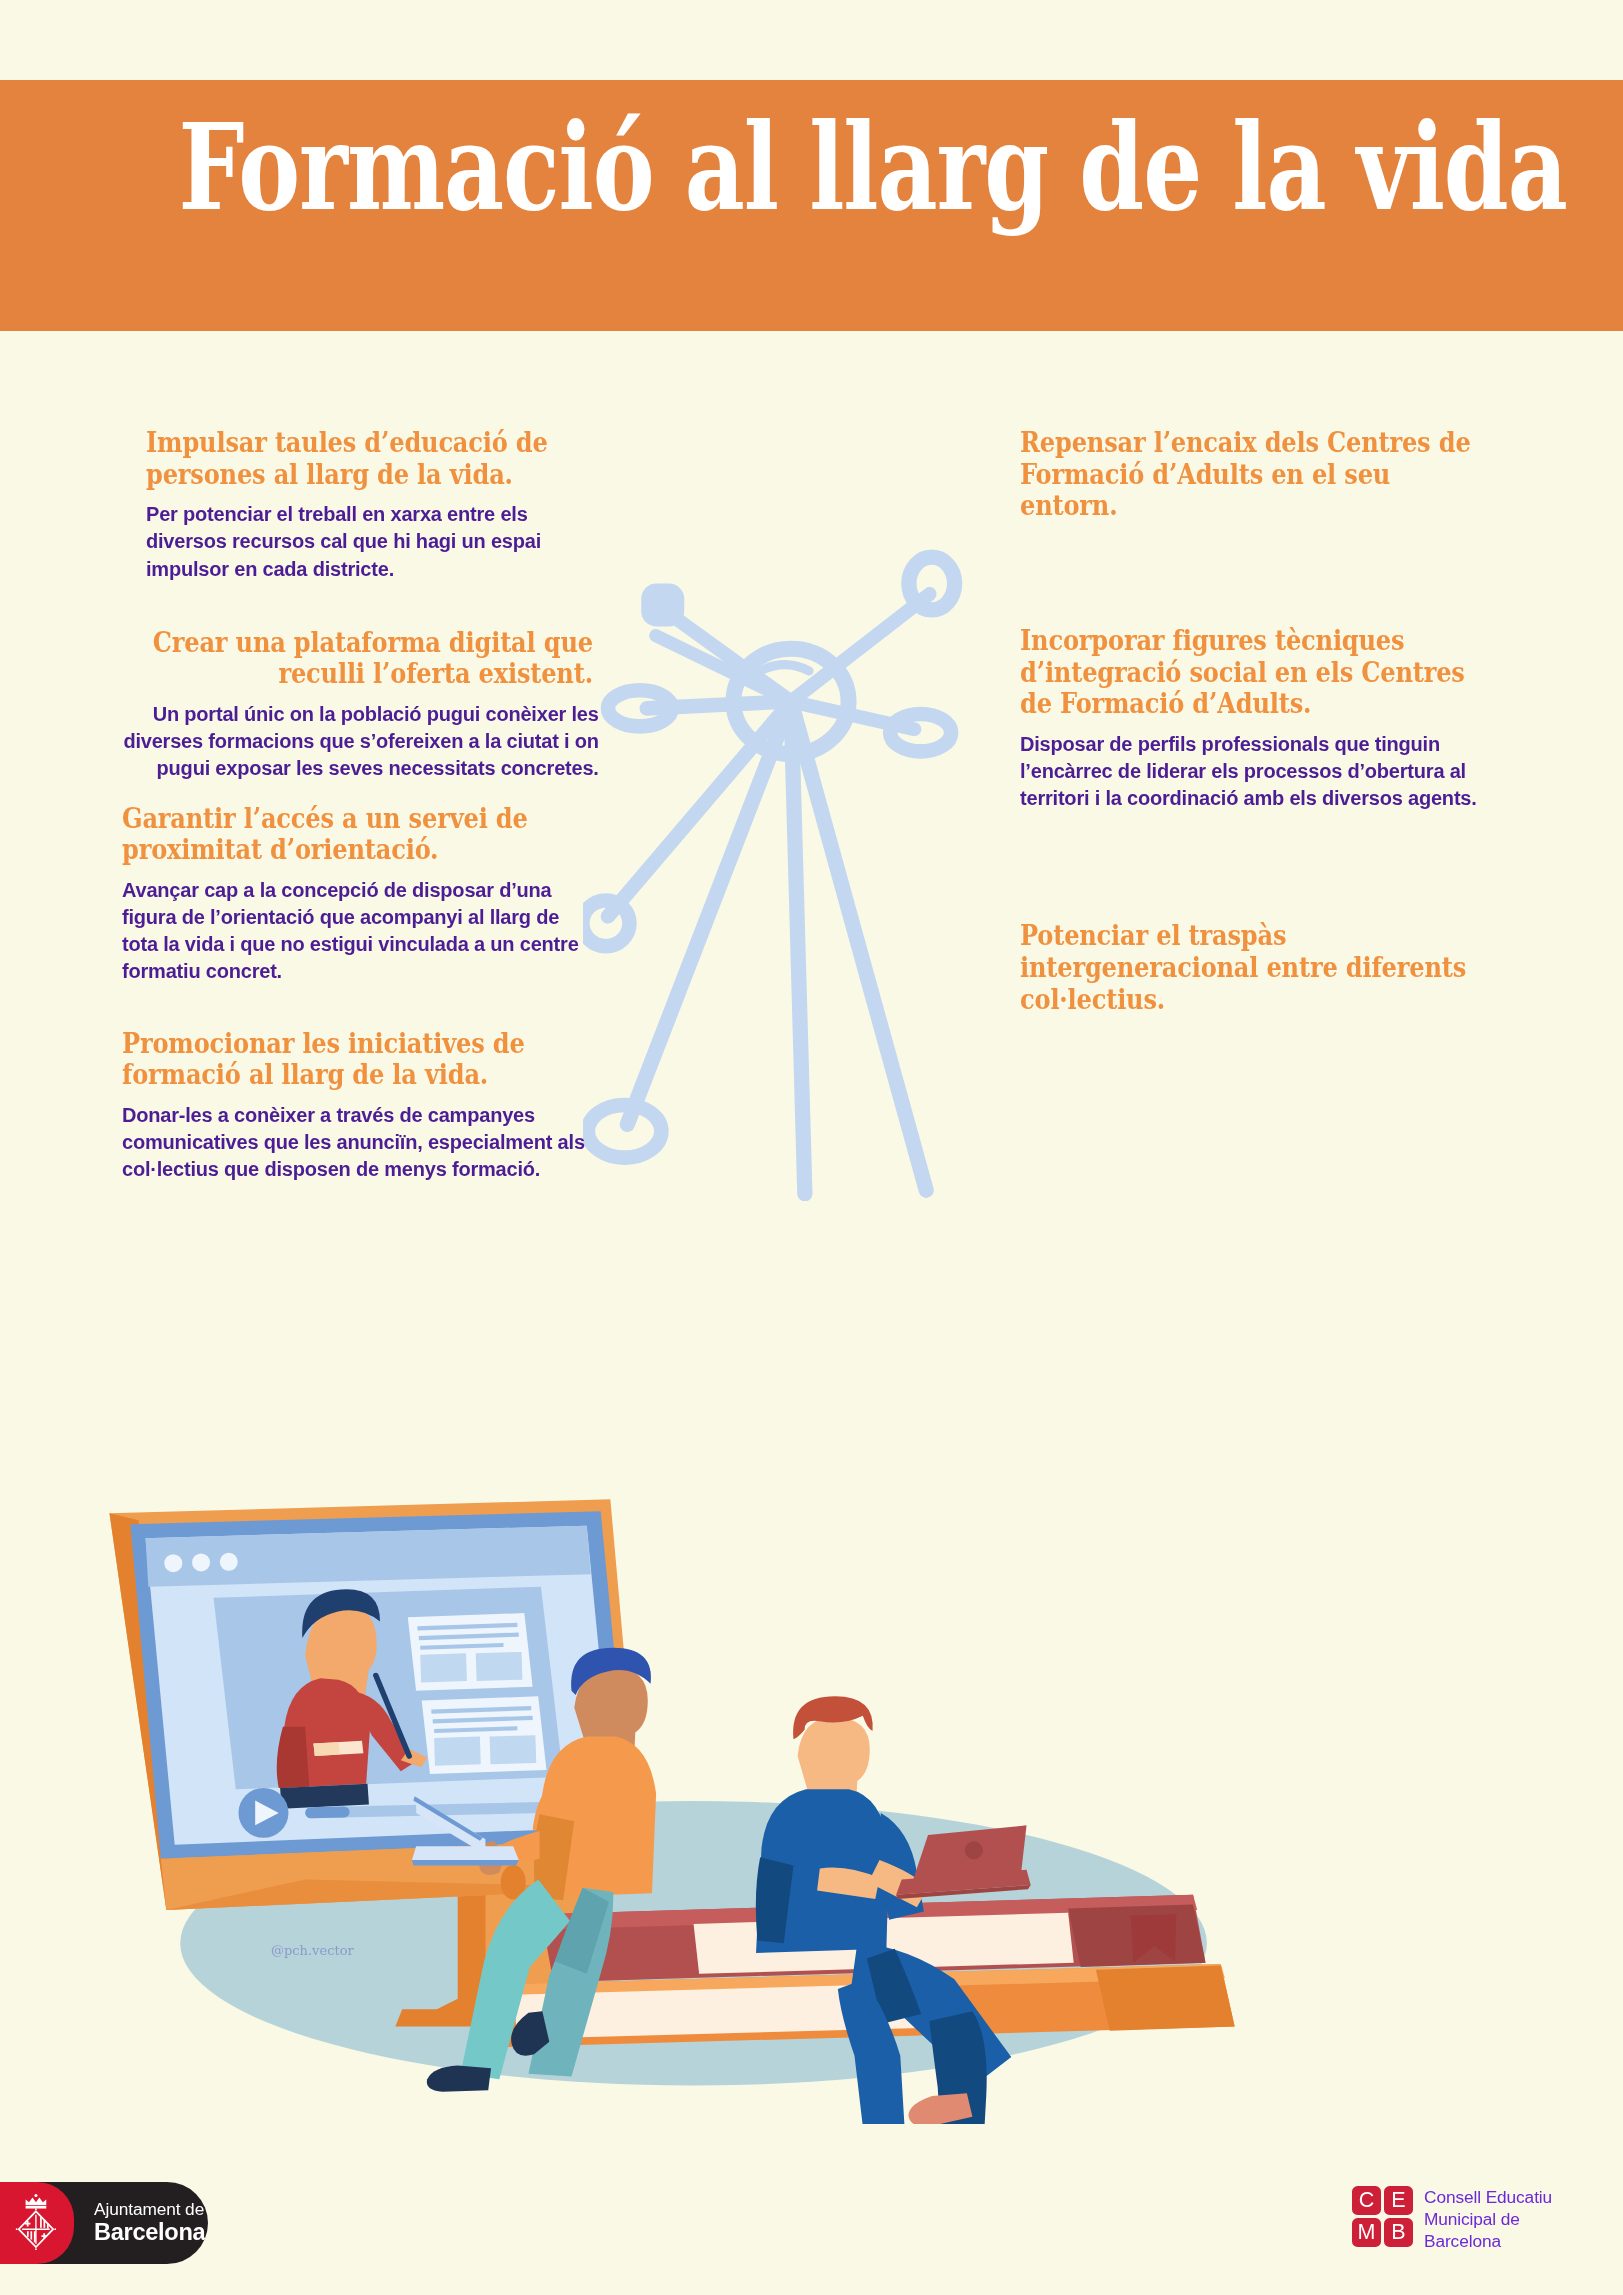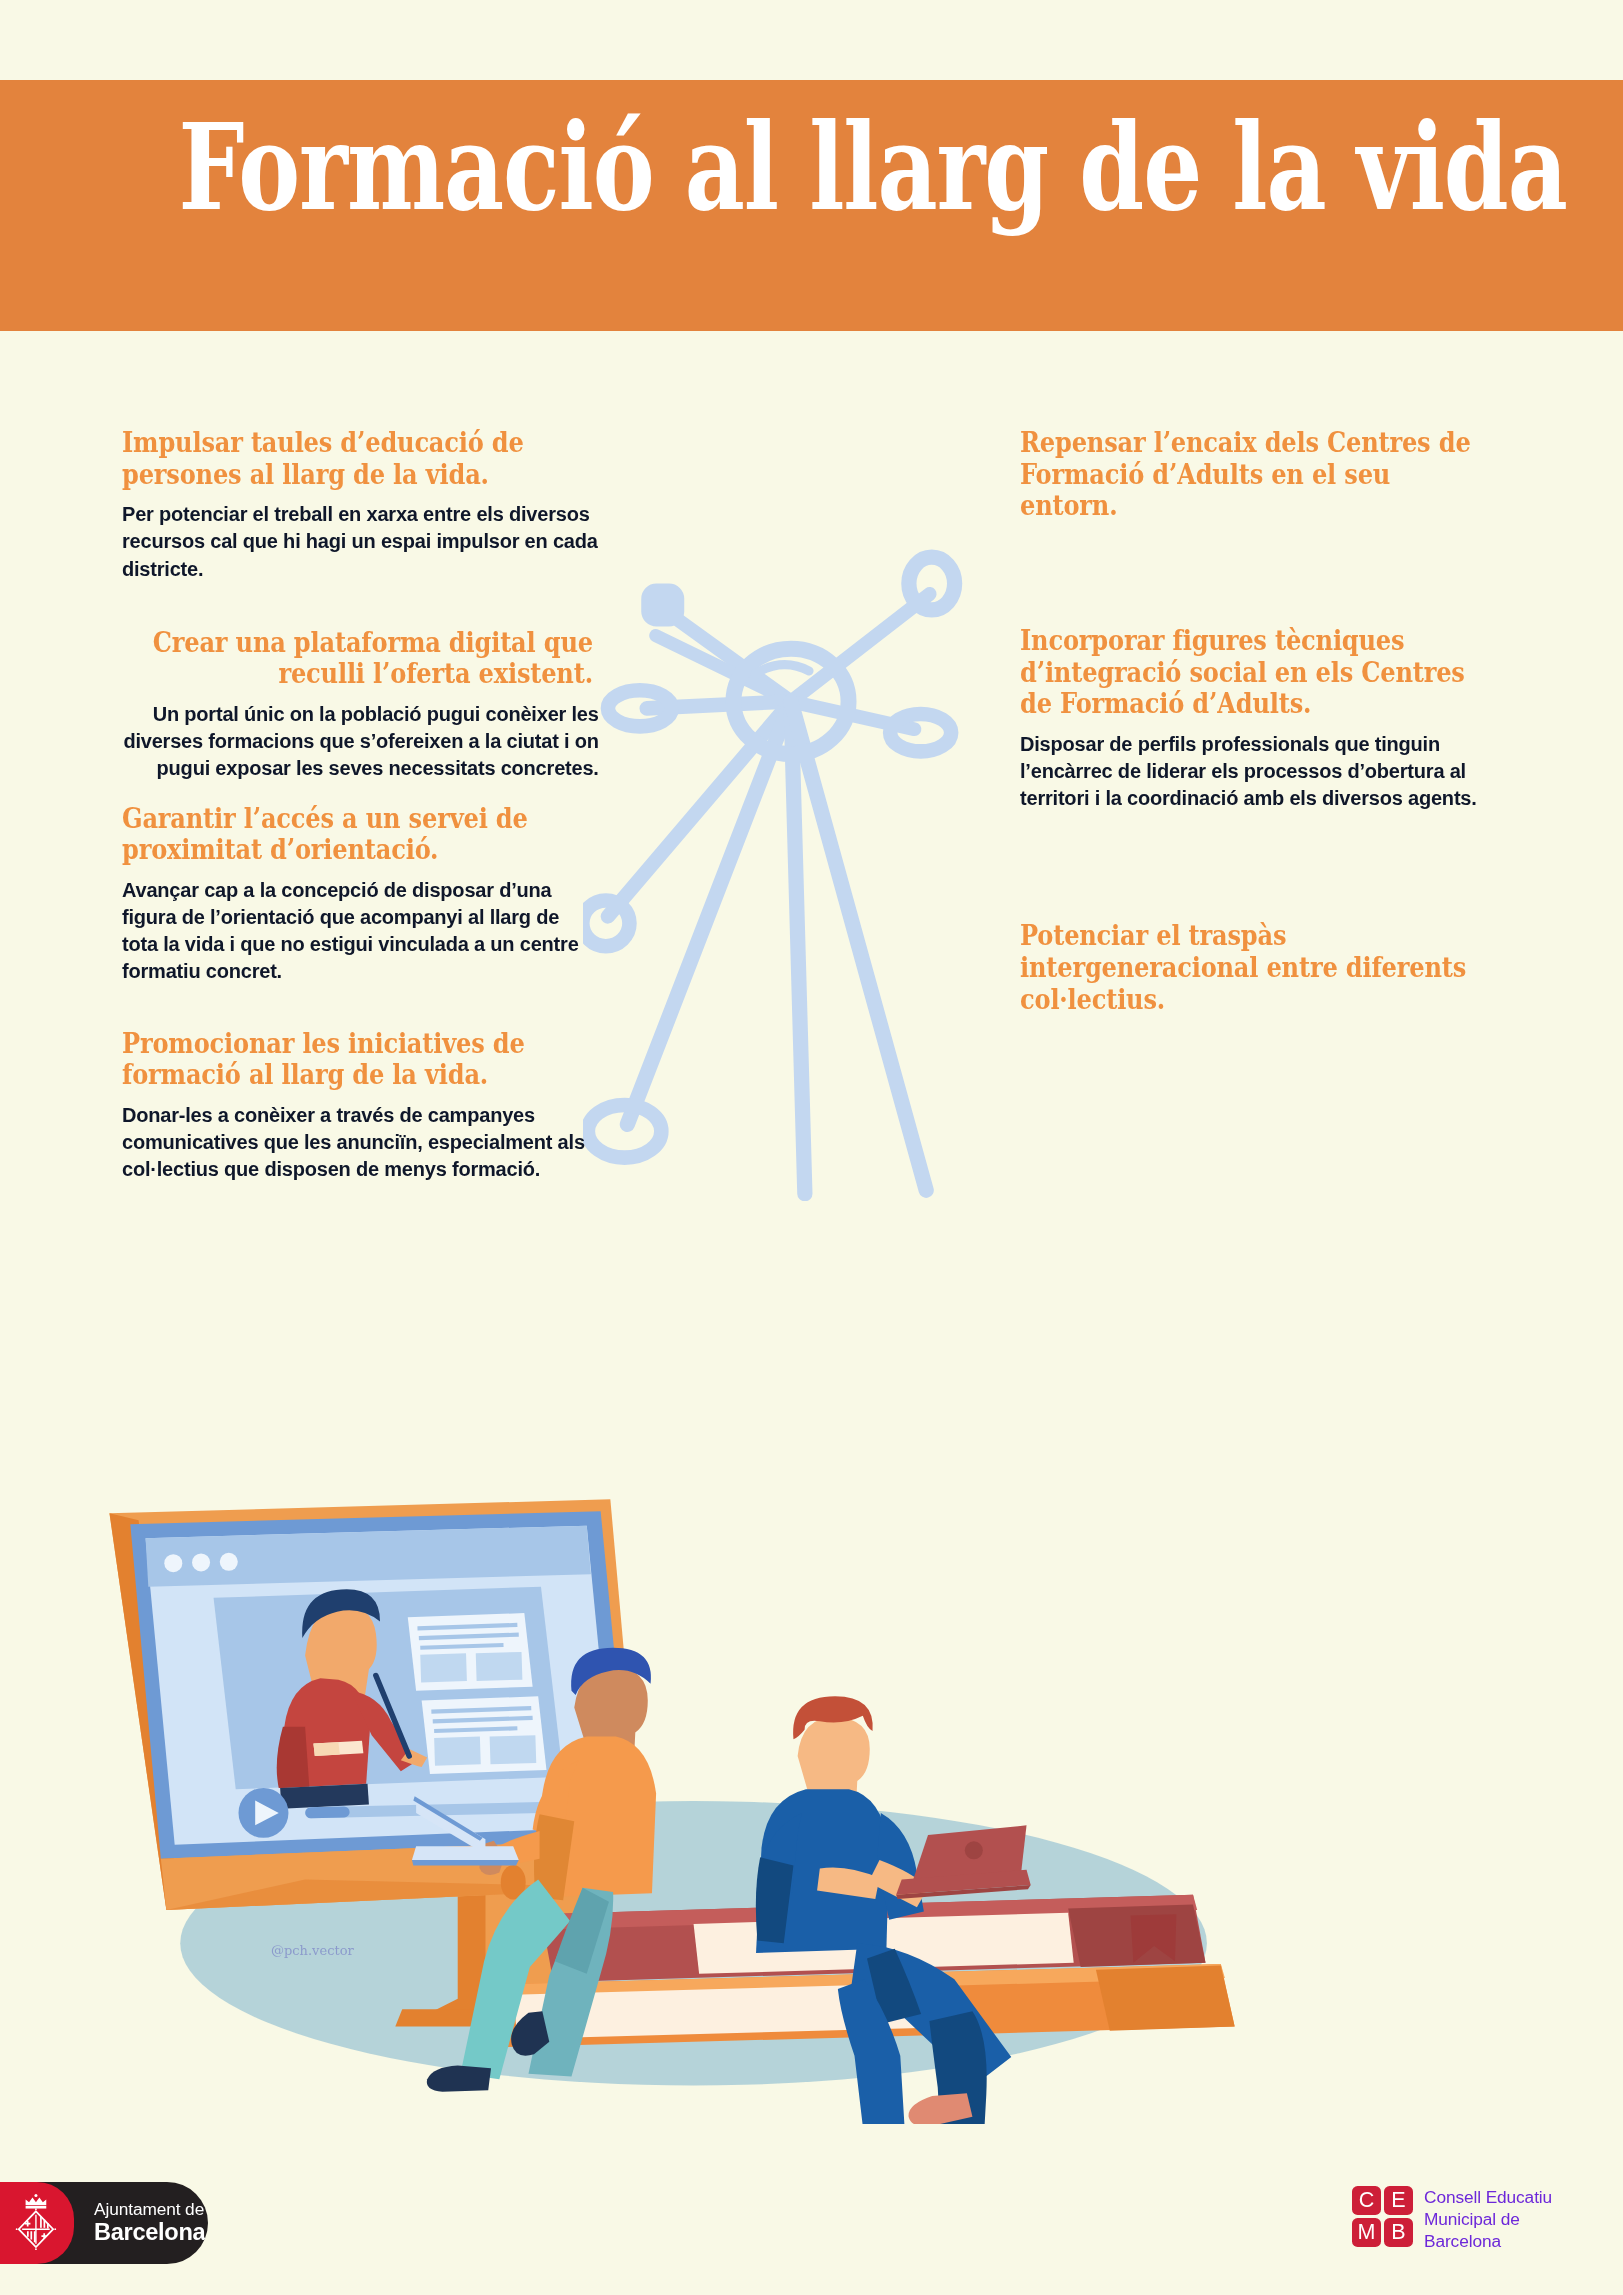--- a/index.html
+++ b/index.html
@@ -42,28 +42,28 @@
     line-height:1.13;
     letter-spacing:-0.2px;
     transform:scaleX(0.86);
     transform-origin:0 50%;
     width:116%;
     margin-bottom:11px;
   }
   .block-body{
     font-family:"Liberation Sans",sans-serif;
     font-weight:bold;
-    color:#0f172a;
+    color:#4c1d95;
     font-size:20px;
     line-height:1.36;
     letter-spacing:-0.2px;
     width:101%;
   }
   
-  #col-left .block:nth-child(1){margin-bottom:44px;}
+  #col-left .block:nth-child(1){margin-bottom:44px;margin-left:24px;}
   #col-left .block:nth-child(2){margin-bottom:20px;text-align:right;}
   #col-left .block:nth-child(3){margin-bottom:42px;}
   #col-right .block:nth-child(1){margin-bottom:103px;}
   #col-right .block:nth-child(2){margin-bottom:108px;margin-top:40px;}
 
   
   #network-graphic{
     position:absolute;left:583px;top:500px;width:416px;height:701px;
   }
   

